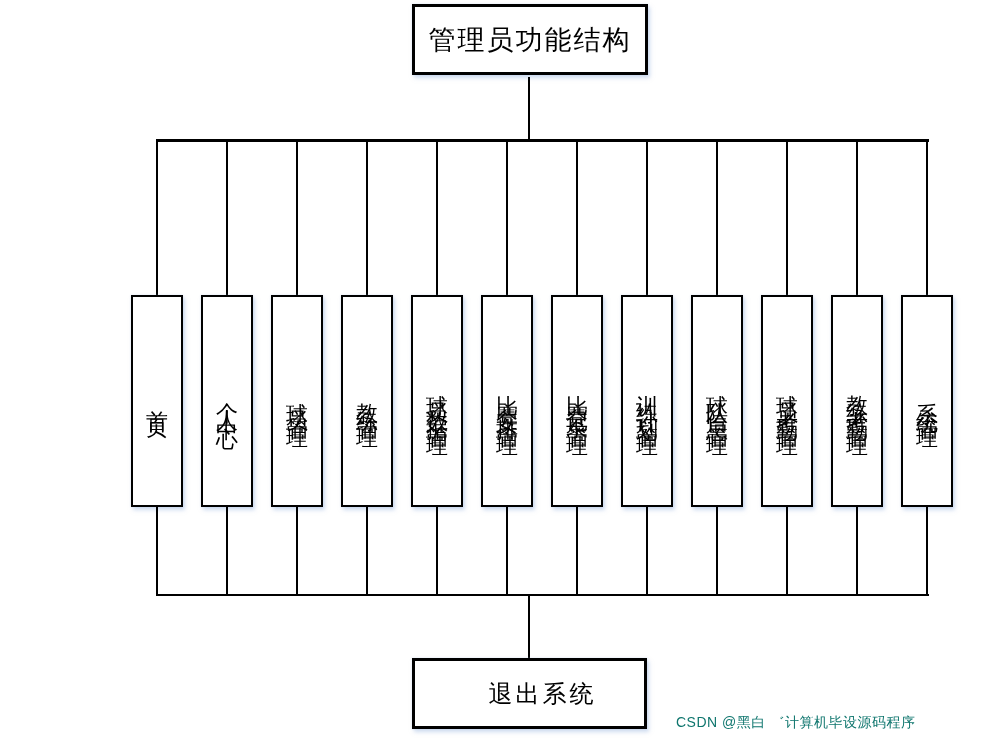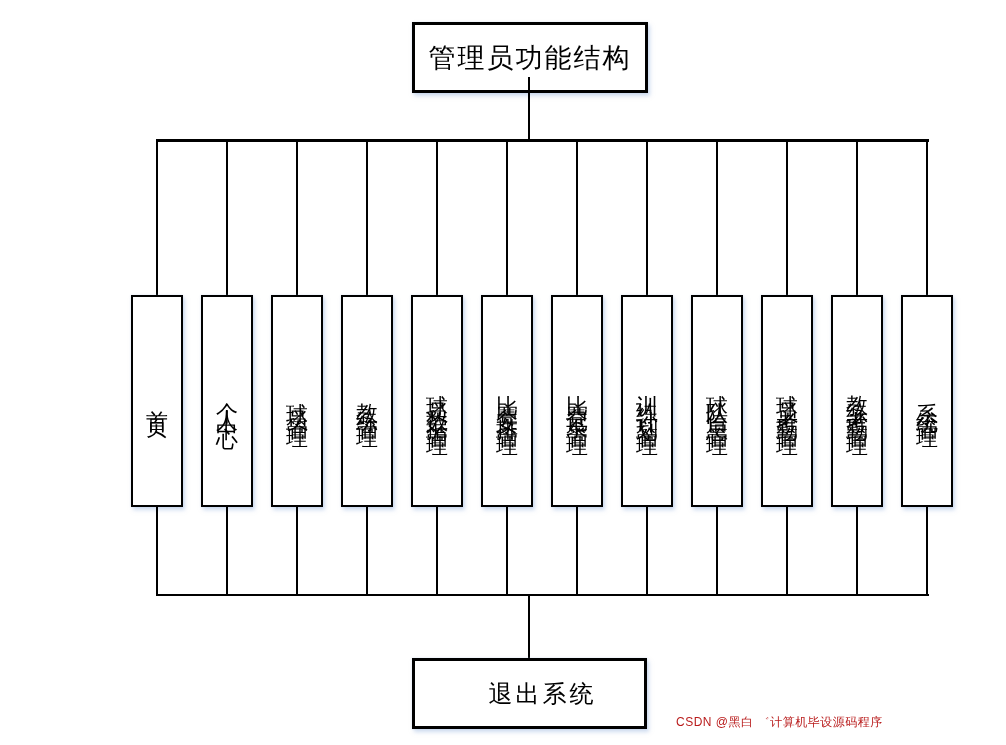--- a/index.html
+++ b/index.html
@@ -27,21 +27,21 @@
     box-sizing: border-box;
     background: #ffffff;
     border: 3px solid #000000;
     display: flex;
     align-items: center;
     justify-content: center;
     color: #000000;
     box-shadow: 2px 3px 4px rgba(160,185,225,0.50), 0 0 2px rgba(160,185,225,0.35);
   }
   .box.root {
-    left: 412px; top: 22px; width: 236px; height: 71px;
+    left: 412px; top: 4px; width: 236px; height: 71px;
     font-size: 27px; letter-spacing: 2px;
   }
   .box.exit {
     left: 412px; top: 658px; width: 235px; height: 71px;
     font-size: 24px; letter-spacing: 3px; padding-left: 26px;
   }
   .box.col {
     top: 295px; width: 52px; height: 212px;
     border-width: 2px;
   }
@@ -52,22 +52,22 @@
     font-size: 22px;
     letter-spacing: 8px;
     line-height: 1;
     color: #000000;
     white-space: nowrap;
   }
   .watermark {
     position: absolute;
     left: 676px;
     top: 714px;
-    font-size: 12px;
-    color: #b91c1c;
+    font-size: 14px;
+    color: #0f766e;
     letter-spacing: 0.5px;
     white-space: nowrap;
   }
 </style>
 </head>
 <body>
 
 <div class="diagram">
 
   <div class="box root">

